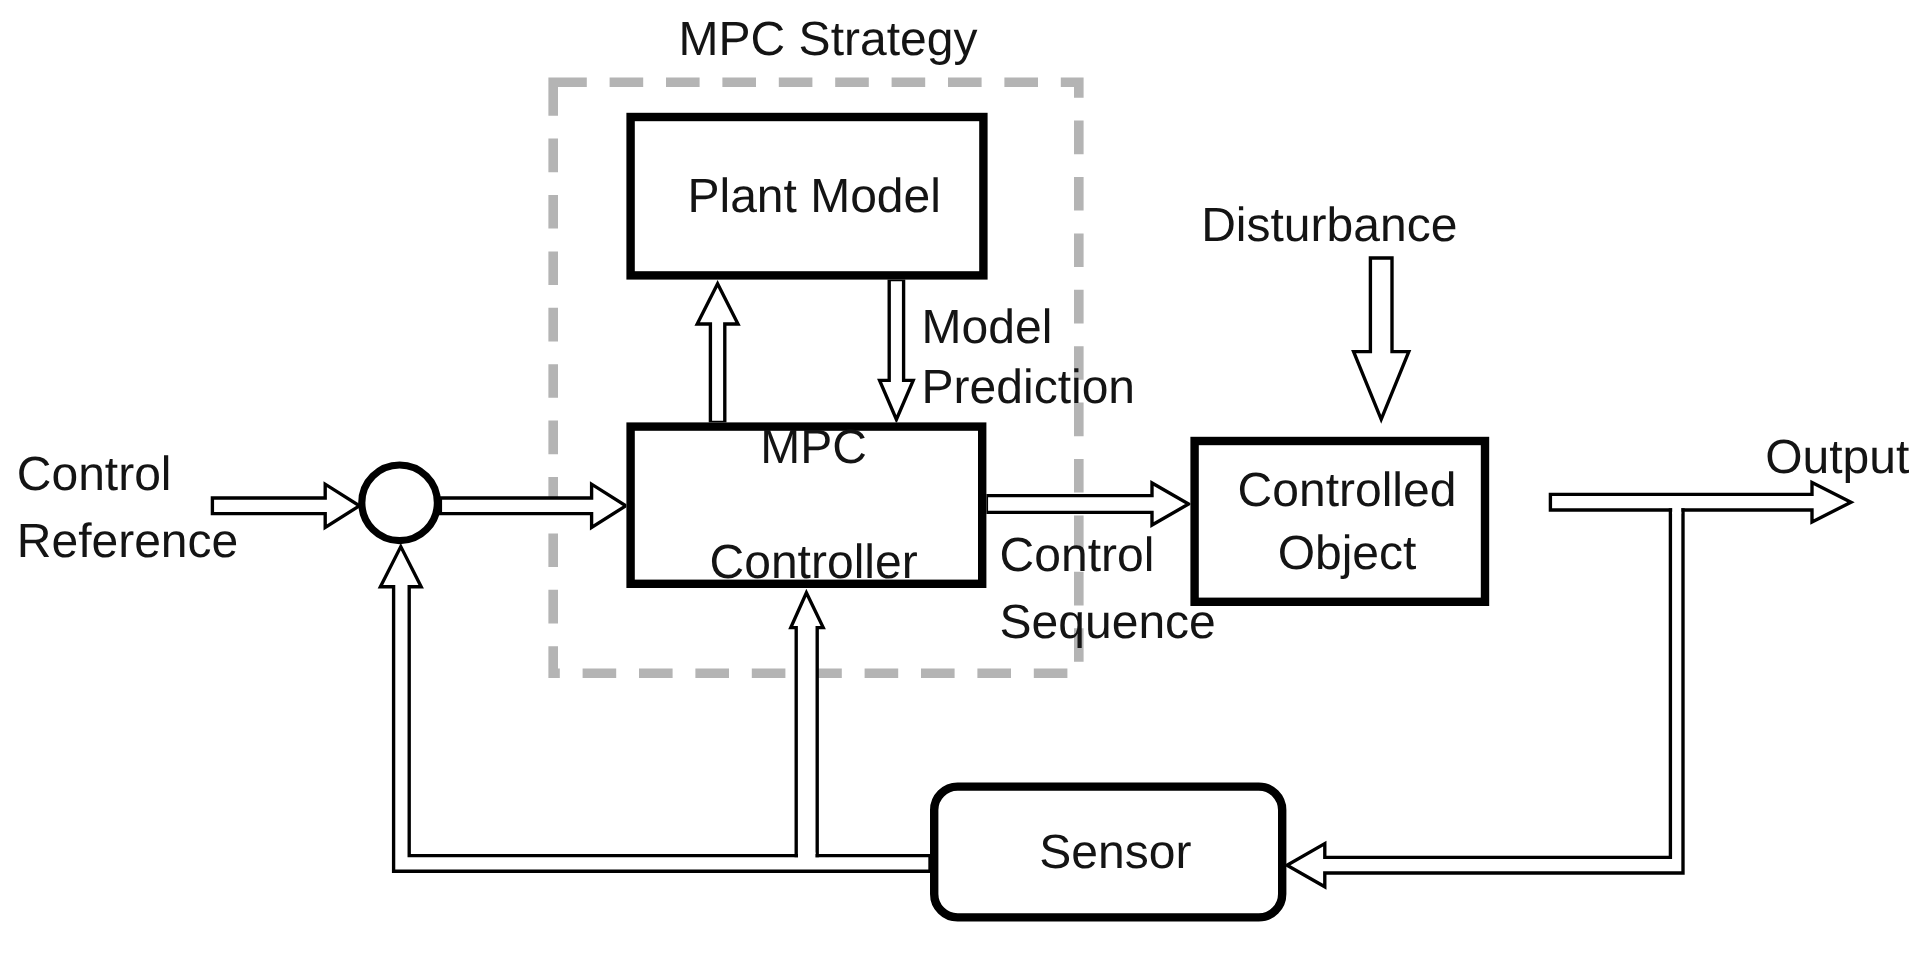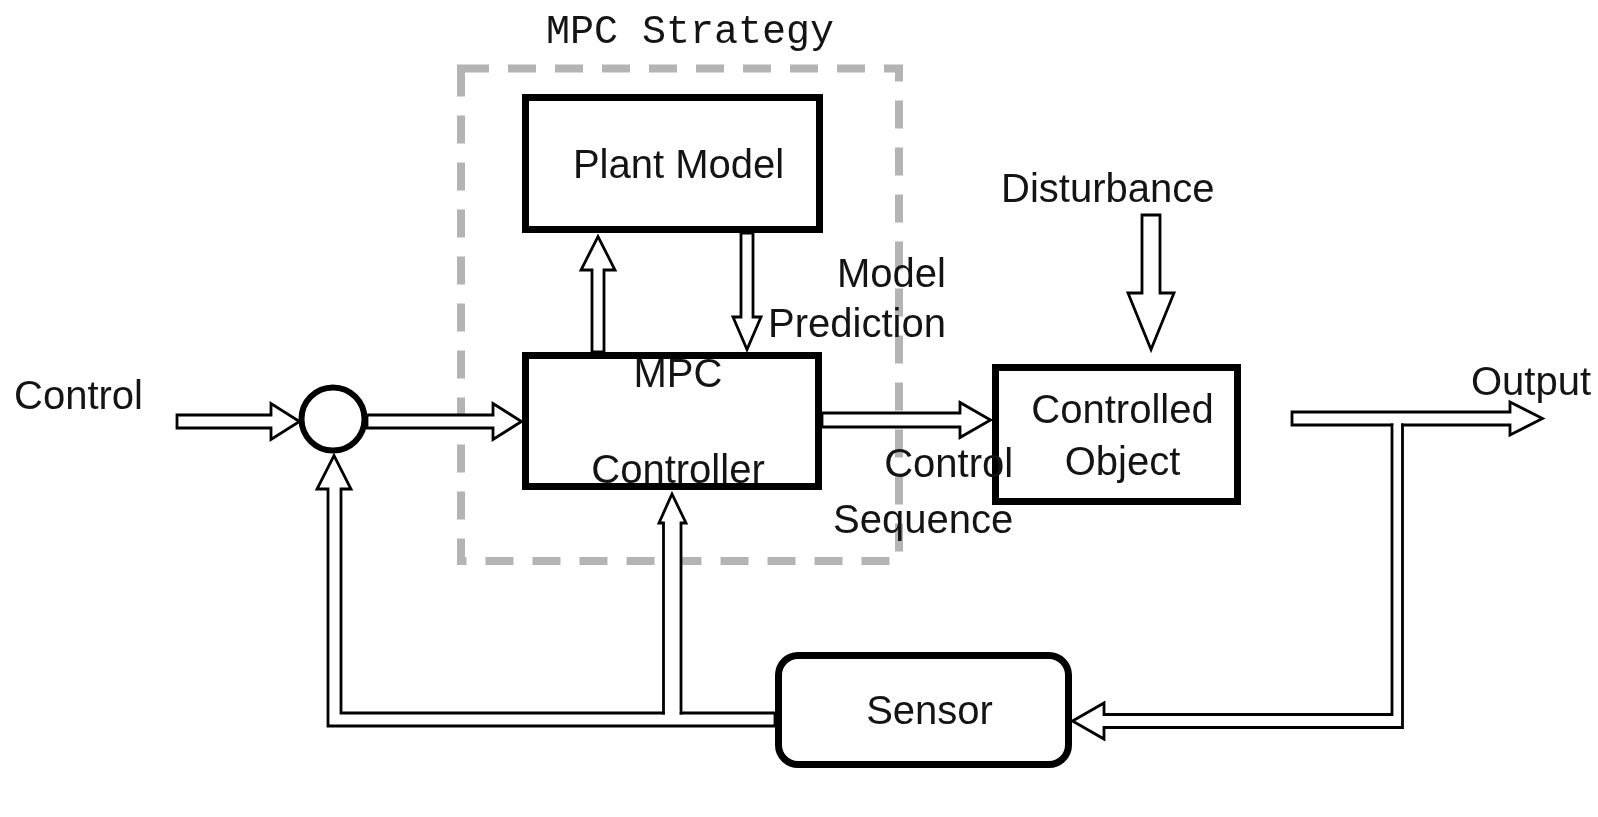--- a/index.html
+++ b/index.html
@@ -11,23 +11,23 @@
   .block{
     position:absolute;border:7px solid #000;background:#fff;box-sizing:border-box;
     display:flex;flex-direction:column;align-items:center;justify-content:center;
     text-align:center;font-size:40px;padding-left:12px;
   }
   .block .bl{display:block;line-height:52px;white-space:nowrap;}
   .blk-plant   {left:522px;top:94px; width:301px;height:139px;}
   .blk-mpc     {left:522px;top:352px;width:300px;height:138px;gap:44px;}
   .blk-cobj    {left:992px;top:364px;width:249px;height:141px;}
   .blk-sensor  {left:775px;top:652px;width:297px;height:116px;border-radius:23px;}
-  .lbl{position:absolute;font-size:40px;white-space:nowrap;text-align:right;}
+  .lbl{position:absolute;font-size:40px;white-space:nowrap;}
   .lbl .ln{display:block;}
-  .lbl-title   {left:470px; top:10px; width:440px;text-align:center;line-height:46px;font-family:Liberation Mono, monospace;}
+  .lbl-title   {left:470px; top:10px; width:440px;text-align:center;line-height:46px;}
   .lbl-cref    {left:14px;  top:367px;line-height:56px;}
   .lbl-mpred   {left:768px; top:248px;line-height:50px;}
   .lbl-cseq    {left:833px; top:435px;line-height:56px;}
   .lbl-dist    {left:1001px;top:165px;width:300px;text-align:left;line-height:46px;}
   .lbl-output  {left:1443px;top:358px;line-height:46px;margin-left:28px;}
   .arrow{fill:#ffffff;stroke:#000000;stroke-width:2.8;stroke-linejoin:miter;}
   .channel{fill:#ffffff;stroke:none;}
   .sumcircle{fill:#ffffff;stroke:#000000;stroke-width:6;}
   .dashedbox{fill:none;stroke:#b4b4b4;stroke-width:8;stroke-dasharray:28 19;}
 </style>
@@ -80,20 +80,21 @@
     <span class="bl">Controlled</span>
     <span class="bl">Object</span>
   </div>
 
   <div class="block blk-sensor">
     <span class="bl">Sensor</span>
   </div>
 
   <div class="lbl lbl-cref">
     <span class="ln">Control</span>
+    <span class="ln">Reference</span>
   </div>
 
   <div class="lbl lbl-mpred">
     <span class="ln">Model</span>
     <span class="ln">Prediction</span>
   </div>
 
   <div class="lbl lbl-cseq">
     <span class="ln">Control</span>
     <span class="ln">Sequence</span>

